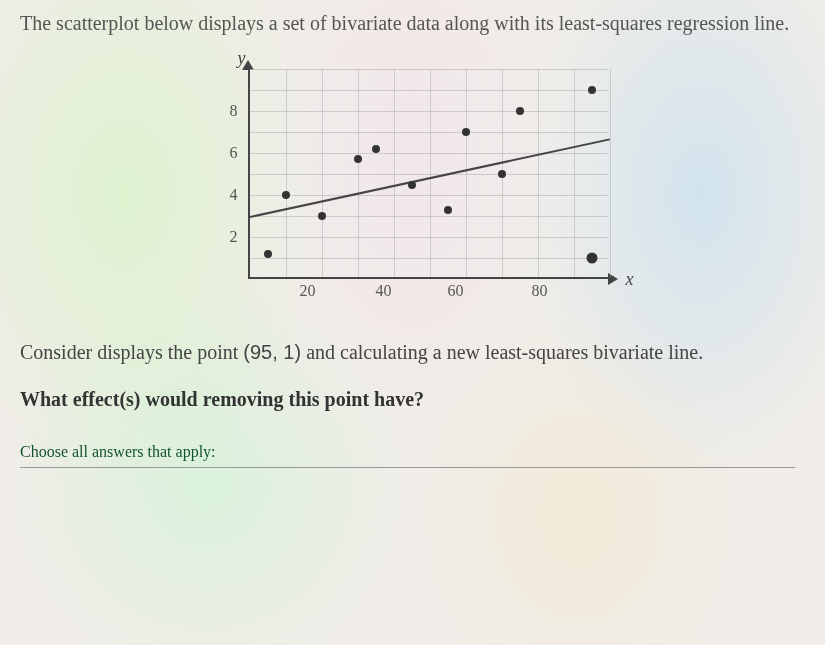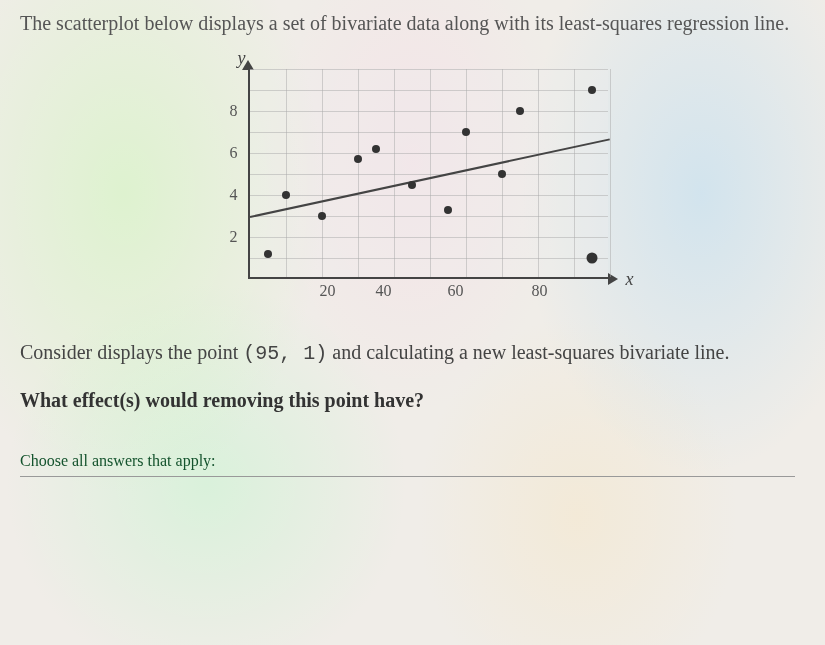--- a/index.html
+++ b/index.html
@@ -116,27 +116,27 @@
     background: #444;
     transform-origin: left center;
   }
   .question-p1 {
     font-size: 20px;
     color: #444;
     line-height: 1.35;
     margin-bottom: 22px;
   }
   .coord {
-    font-family: Liberation Mono, monospace;
+    font-family: Liberation Sans, sans-serif;
   }
   .question-p2 {
     font-size: 20px;
     font-weight: bold;
     color: #333;
-    margin-bottom: 40px;
+    margin-bottom: 32px;
   }
   .choose {
     font-size: 16px;
     color: #14532d;
   }
   hr.sep {
     margin-top: 6px;
     border: none;
     border-top: 1px solid #999;
   }
@@ -181,21 +181,21 @@
         <div class="point" style="left: 126px; top: 79.8px;"></div>
         <div class="point" style="left: 162px; top: 115.5px;"></div>
         <div class="point" style="left: 198px; top: 140.7px;"></div>
         <div class="point" style="left: 216px; top: 63px;"></div>
         <div class="point" style="left: 252px; top: 105px;"></div>
         <div class="point" style="left: 270px; top: 42px;"></div>
         <div class="point" style="left: 342px; top: 21px;"></div>
         <div class="point big" style="left: 342px; top: 189px;"></div>
       </div>
 
-    <span class="tick-x" style="left:140px">20</span>
+    <span class="tick-x" style="left:120px">20</span>
     <span class="tick-x" style="left:196px">40</span>
     <span class="tick-x" style="left:268px">60</span>
     <span class="tick-x" style="left:352px">80</span>
 
     <span class="tick-y" style="top:183px">2</span>
     <span class="tick-y" style="top:141px">4</span>
     <span class="tick-y" style="top:99px">6</span>
     <span class="tick-y" style="top:57px">8</span>
   </div>
 </div>

